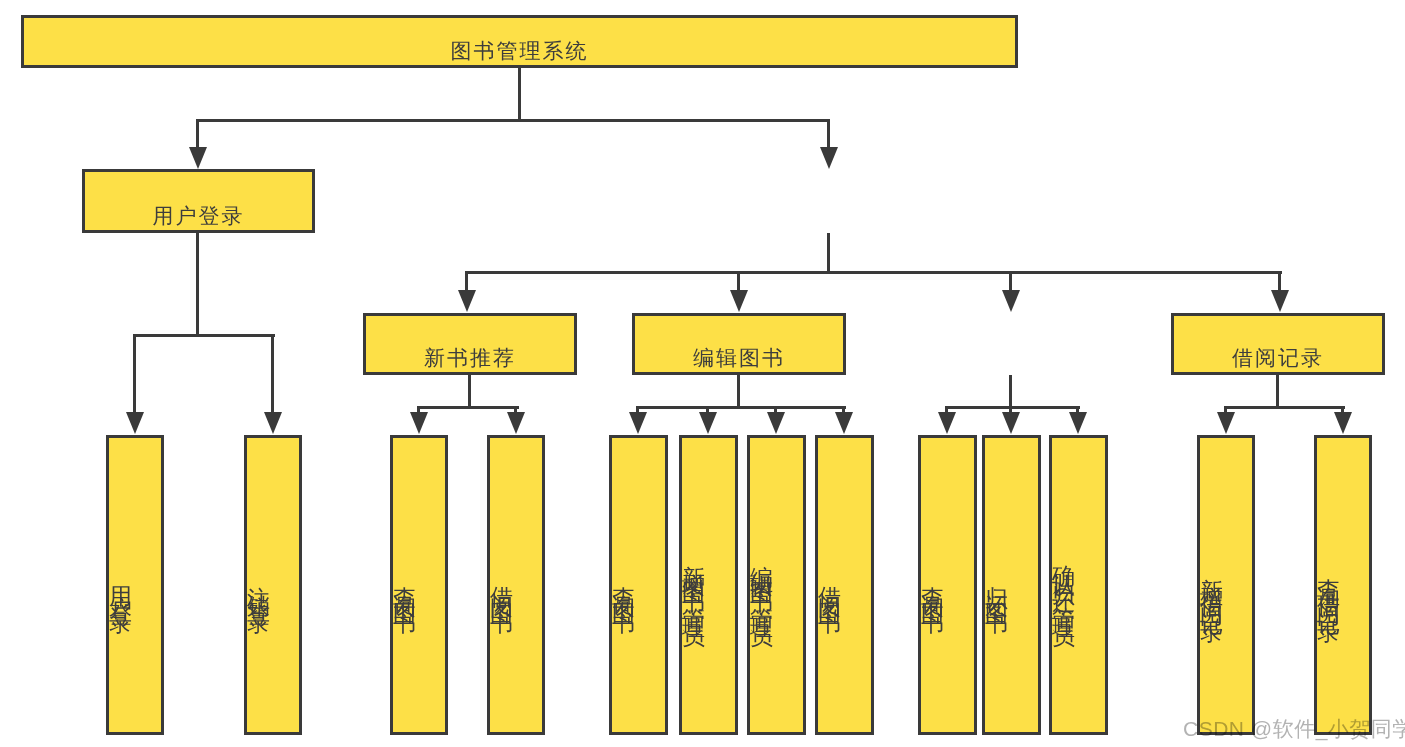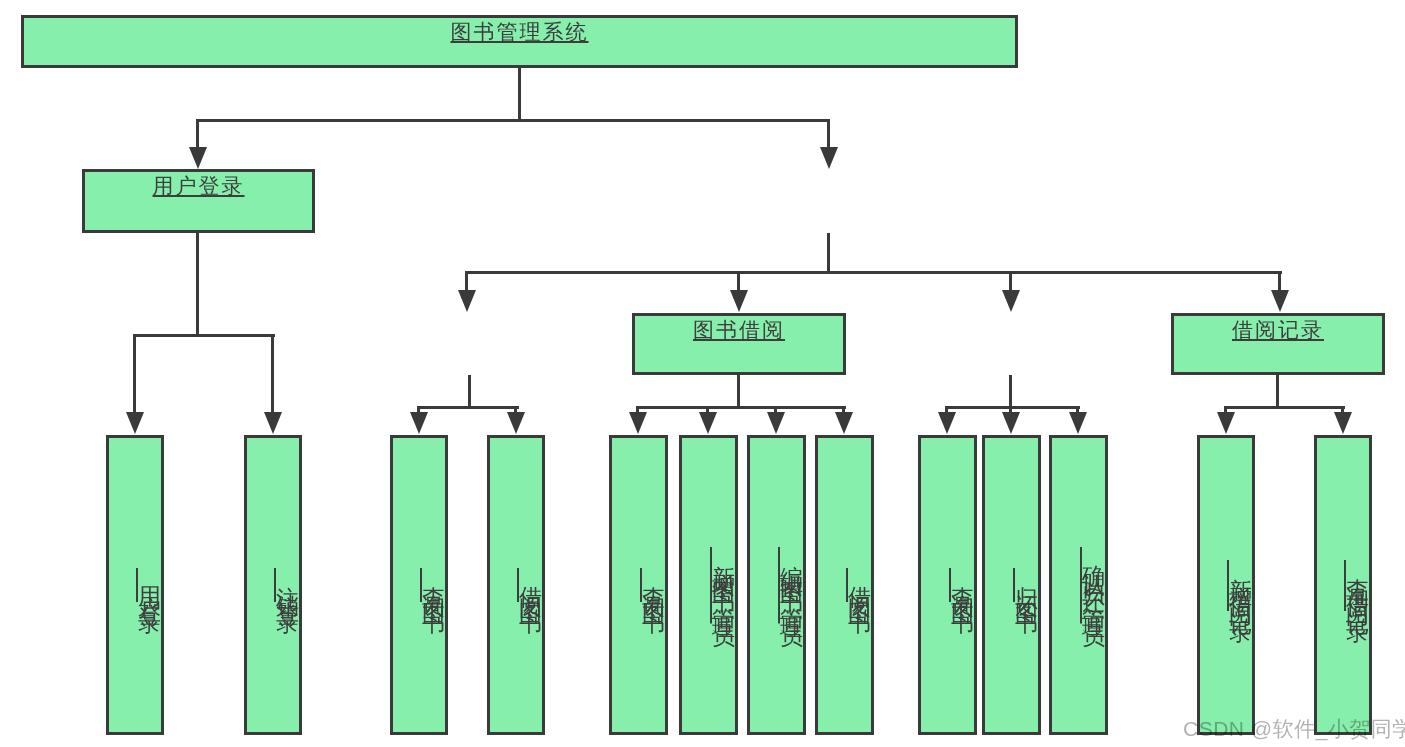--- a/index.html
+++ b/index.html
@@ -1,25 +1,24 @@
 <!DOCTYPE html>
 <html><head>
 <meta charset="utf-8">
 <style>
   html,body { margin:0; padding:0; background:#ffffff; }
   .canvas {
     position:relative; width:1405px; height:747px; background:#ffffff;
     font-family:"Liberation Sans","DejaVu Sans",sans-serif; overflow:hidden;
   }
   .box {
-    position:absolute; box-sizing:border-box; background:#86efac;
+    position:absolute; box-sizing:border-box; background:#fde047;
     border:3px solid #3a3a3a; color:#3d3d3d;
-    display:flex; align-items:flex-start; justify-content:center;
+    display:flex; align-items:flex-end; justify-content:center;
     z-index:2;
-    text-decoration:underline;
   }
   .hbox { font-size:21px; letter-spacing:2px; white-space:nowrap; }
   .vbox { writing-mode:vertical-rl; text-orientation:mixed; font-size:23px; letter-spacing:8.5px; line-height:1; }
   .line { position:absolute; background:#3a3a3a; z-index:1; }
   .ah {
     position:absolute; width:0; height:0; z-index:1;
     border-left:9px solid transparent; border-right:9px solid transparent;
     border-top:22px solid #3a3a3a;
   }
   .watermark {
@@ -35,23 +34,26 @@
 
   <div class="box hbox" style="left:21px;top:15px;width:997px;height:53px">
     <span>图书管理系统</span>
   </div>
 
   <div class="box hbox" style="left:82px;top:169px;width:233px;height:64px">
     <span>用户登录</span>
   </div>
 
 
+  <div class="box hbox" style="left:363px;top:313px;width:214px;height:62px">
+    <span>新书推荐</span>
+  </div>
 
   <div class="box hbox" style="left:632px;top:313px;width:214px;height:62px">
-    <span>图书借阅</span>
+    <span>编辑图书</span>
   </div>
 
 
   <div class="box hbox" style="left:1171px;top:313px;width:214px;height:62px">
     <span>借阅记录</span>
   </div>
 
   <div class="box vbox" style="left:106px;top:435px;width:58px;height:300px">
     <span>用户登录</span>
   </div>

